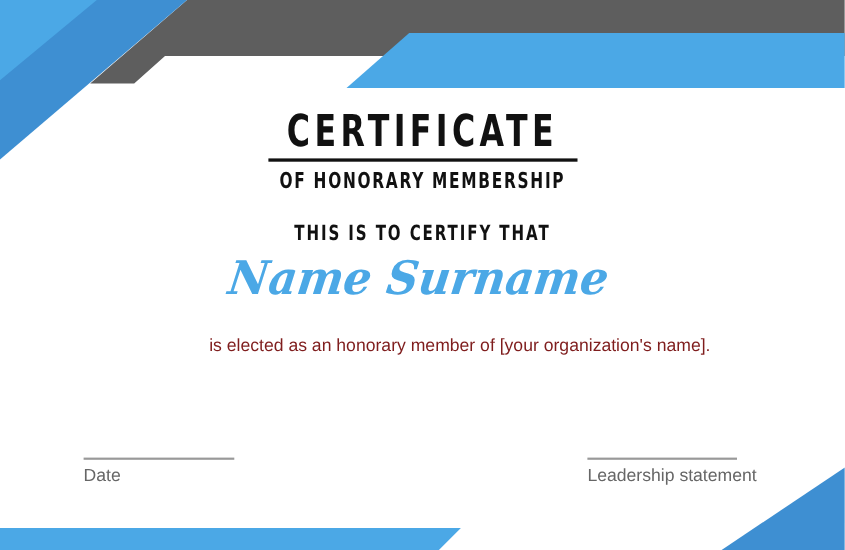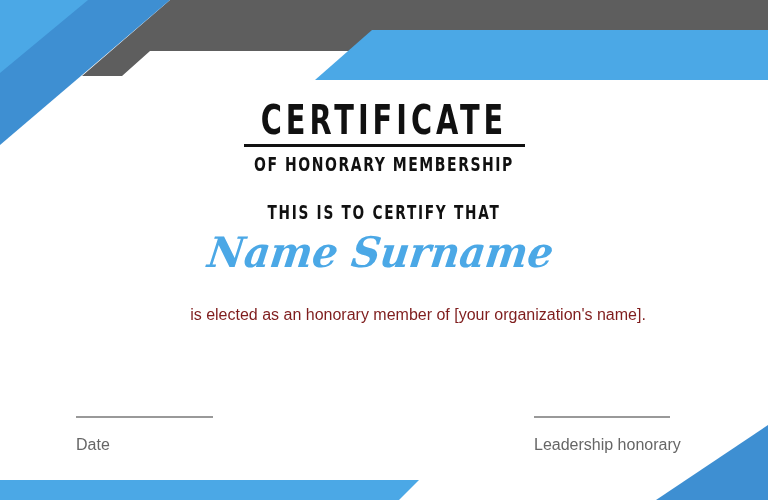--- a/index.html
+++ b/index.html
@@ -32,21 +32,21 @@
     font-size: 42px; color: #4ba8e6; line-height: 50px;
     transform: scaleX(0.95) skewX(-8deg); transform-origin: 384px 0;
   }
   .body-text {
     left: 0; width: 768px; top: 304px; text-align: center;
     font-family: "Liberation Sans", sans-serif; font-size: 16px;
     color: #7f1d1d; line-height: 22px; margin-left: 34px;
   }
   .body-text div { white-space: nowrap; }
   .sig-line { height: 2px; background: #999999; top: 416px; }
-  .sig-label { top: 436px; font-family: "Liberation Sans", sans-serif; font-size: 16px; color: #666666; }
+  .sig-label { top: 424px; font-family: "Liberation Sans", sans-serif; font-size: 16px; color: #666666; }
 </style>
 </head>
 <body>
 
 <svg class="bg" viewBox="0 0 768 500" width="768" height="500">
 
   <polygon fill="#5e5e5e" points="170,0 768,0 768,51 150,51 122,76 82,76"></polygon>
 
   <polygon fill="#4ba8e6" points="372,30 768,30 768,80 315,80"></polygon>
 
@@ -66,13 +66,13 @@
 <div class="abs name">Name Surname</div>
 
 <div class="abs body-text">
   <div>is elected as an honorary member of  [your organization's name].</div>
 </div>
 
 <div class="abs sig-line" style="left:76px;width:137px;"></div>
 <div class="abs sig-label" style="left:76px;">Date</div>
 
 <div class="abs sig-line" style="left:534px;width:136px;"></div>
-<div class="abs sig-label" style="left:534px;">Leadership honorary</div>
+<div class="abs sig-label" style="left:534px;">Leadership statement</div>
 
 </body></html>

